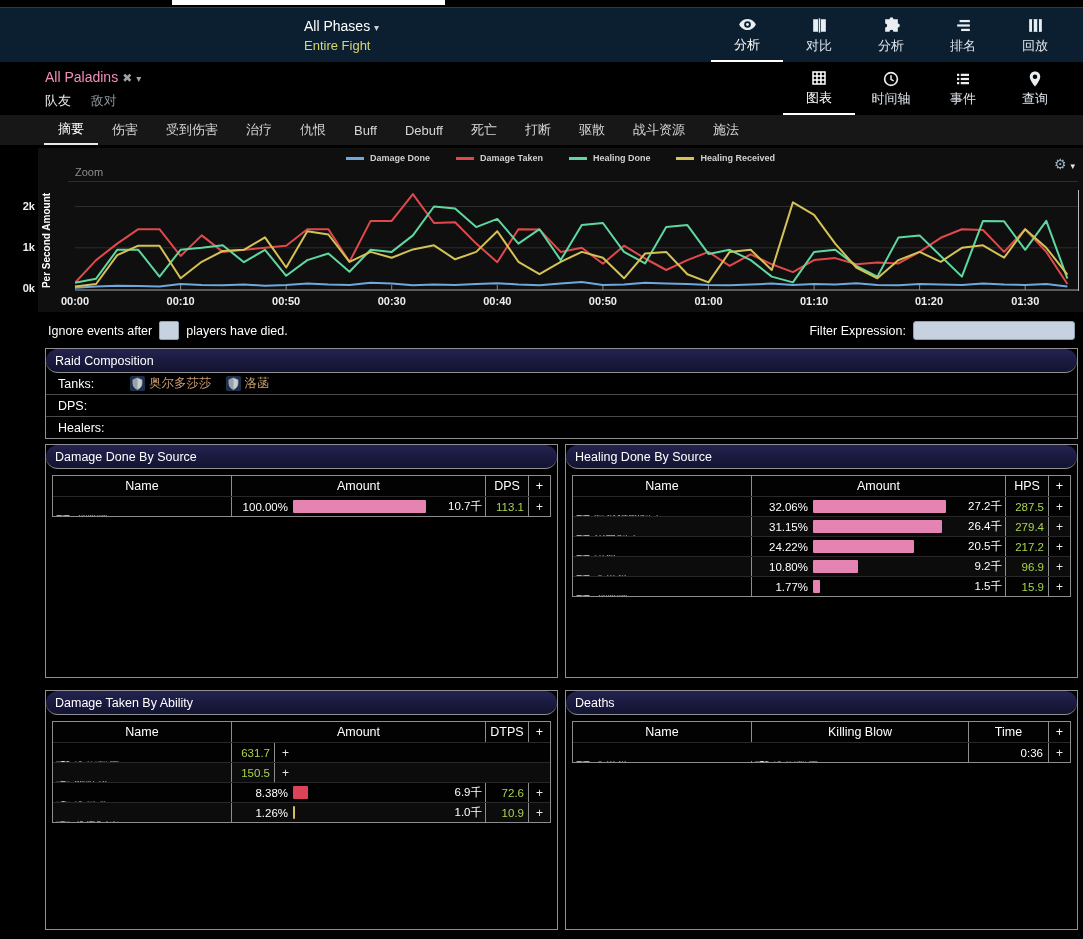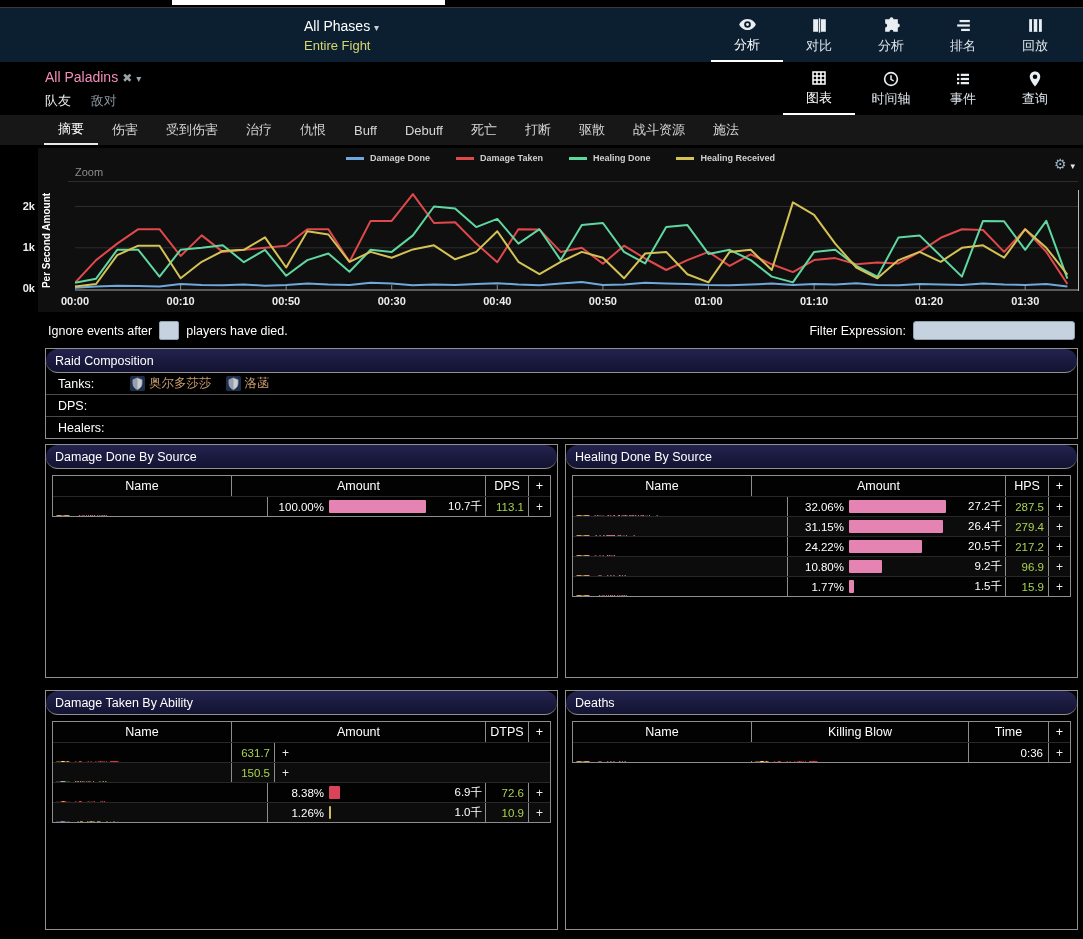--- a/index.html
+++ b/index.html
@@ -81,21 +81,21 @@
   .tbl{margin:6px;border:1px solid #8d8d8d;}
   .trow{display:flex;height:19px;align-items:stretch;border-top:1px solid #282828;}
   .trow.head{height:20px;border-top:none;background:#020202;}
   .trow.head .tcell{color:#fff;font-size:12.5px;justify-content:center;}
   .trow:nth-child(odd):not(.head){background:#0c0c0c;}
   .trow:nth-child(even):not(.head){background:#020202;}
   .tcell{display:flex;align-items:center;font-size:11.5px;box-sizing:border-box;border-left:1px solid #8d8d8d;overflow:hidden;}
   .tcell:first-child{border-left:none;}
   .name-cell{padding-left:3px;gap:4px;margin-top:18px;}
   .name-cell svg{width:14px;height:14px;flex:none;}
-  .amt-cell{display:flex;margin-left:36px;}
+  .amt-cell{display:flex;}
   .amt-pct{width:56px;text-align:right;flex:none;color:#fff;}
   .amt-barwrap{flex:1;padding:0 4px 0 5px;display:flex;align-items:center;}
   .amt-bar{height:13px;border-radius:1px;}
   .amt-val{width:52px;text-align:right;flex:none;color:#fff;padding-right:3px;}
   .ps-cell{justify-content:flex-end;padding-right:4px;color:#a9d34f;}
   .time-cell{justify-content:flex-end;padding-right:5px;color:#fff;}
   .plus-cell{justify-content:center;color:#e8e8e8;font-size:12px;cursor:pointer;}
 </style>
 </head>
 <body>

